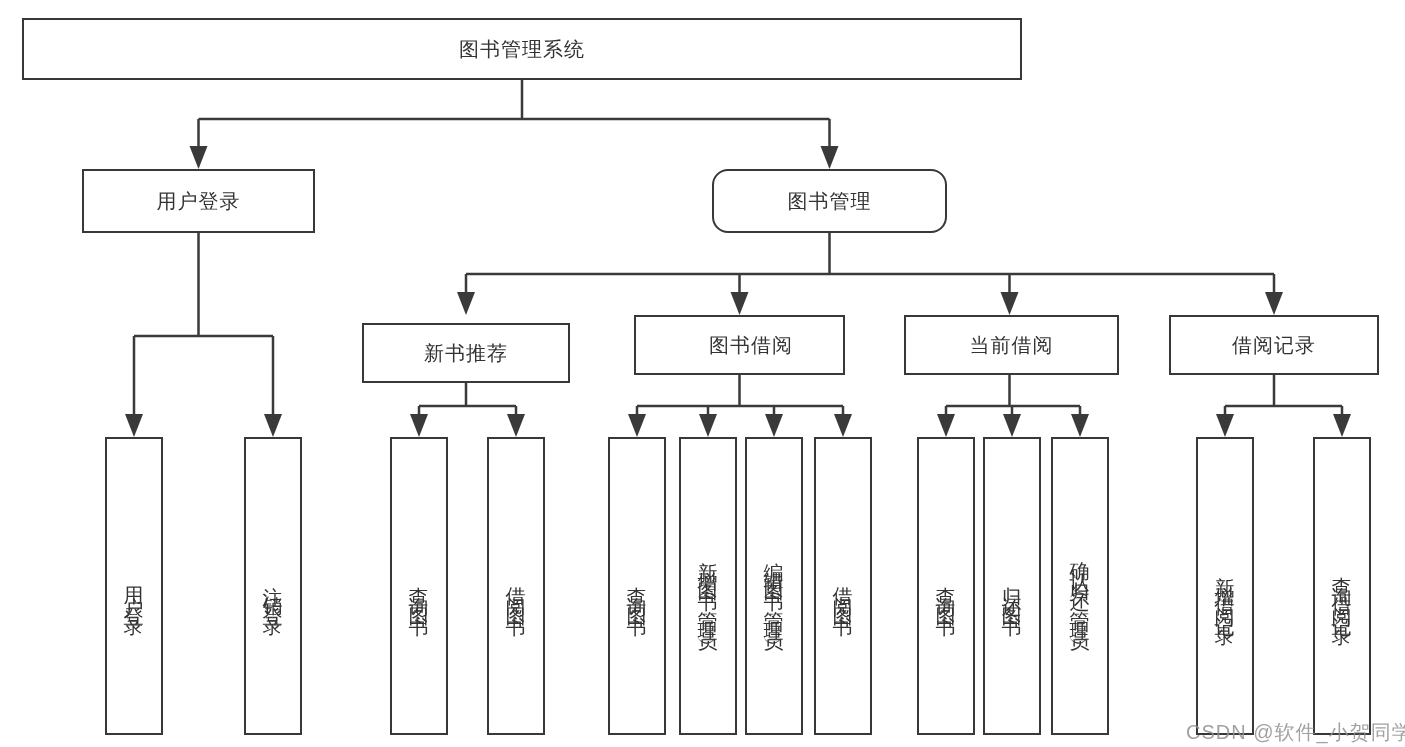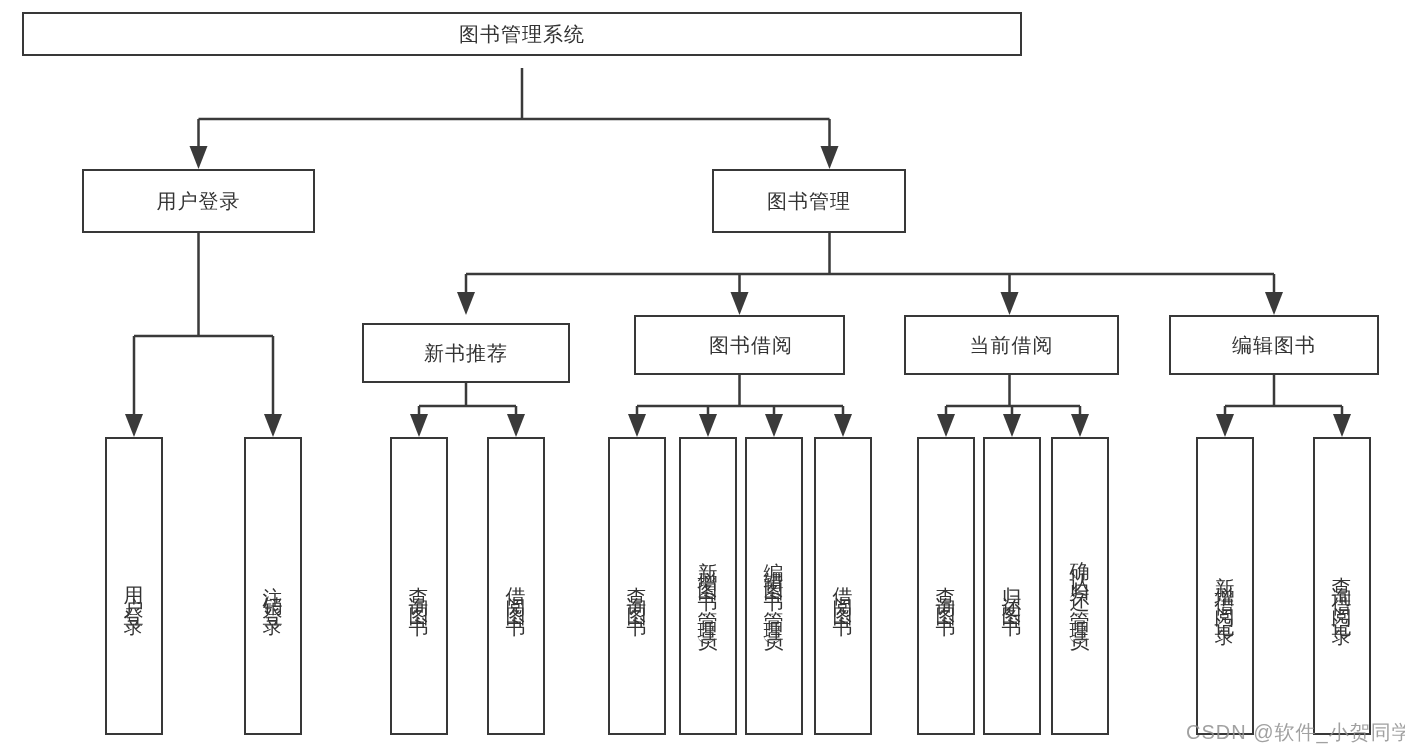--- a/index.html
+++ b/index.html
@@ -89,29 +89,29 @@
       <polygon points="765,414 783,414 774,437"></polygon>
       <polygon points="834,414 852,414 843,437"></polygon>
       <polygon points="937,414 955,414 946,437"></polygon>
       <polygon points="1003,414 1021,414 1012,437"></polygon>
       <polygon points="1071,414 1089,414 1080,437"></polygon>
       <polygon points="1216,414 1234,414 1225,437"></polygon>
       <polygon points="1333,414 1351,414 1342,437"></polygon>
     </g>
   </svg>
 
-  <div class="box hbox" style="left:22px; top:12px; width:1000px; height:44px;">图书管理系统</div>
+  <div class="box hbox" style="left:22px; top:18px; width:1000px; height:62px;">图书管理系统</div>
 
   <div class="box hbox" style="left:82px; top:169px; width:233px; height:64px;">用户登录</div>
-  <div class="box hbox" style="left:712px; top:169px; width:194px; height:64px;">图书管理</div>
+  <div class="box hbox" style="left:712px; top:169px; width:235px; height:64px;border-radius:16px;">图书管理</div>
 
   <div class="box hbox" style="left:362px; top:315px; width:208px; height:60px;margin-top:8px;">新书推荐</div>
   <div class="box hbox" style="left:634px; top:315px; width:211px; height:60px;padding-left:23px;">图书借阅</div>
   <div class="box hbox" style="left:904px; top:315px; width:215px; height:60px;">当前借阅</div>
-  <div class="box hbox" style="left:1169px; top:315px; width:210px; height:60px;">编辑图书</div>
+  <div class="box hbox" style="left:1169px; top:315px; width:210px; height:60px;">借阅记录</div>
 
   <div class="box leaf" style="left:105px; top:437px; width:58px; height:298px;">
     <span class="vtext">用户登录</span>
   </div>
   <div class="box leaf" style="left:244px; top:437px; width:58px; height:298px;">
     <span class="vtext">注销登录</span>
   </div>
 
   <div class="box leaf" style="left:390px; top:437px; width:58px; height:298px;">
     <span class="vtext">查询图书</span>

